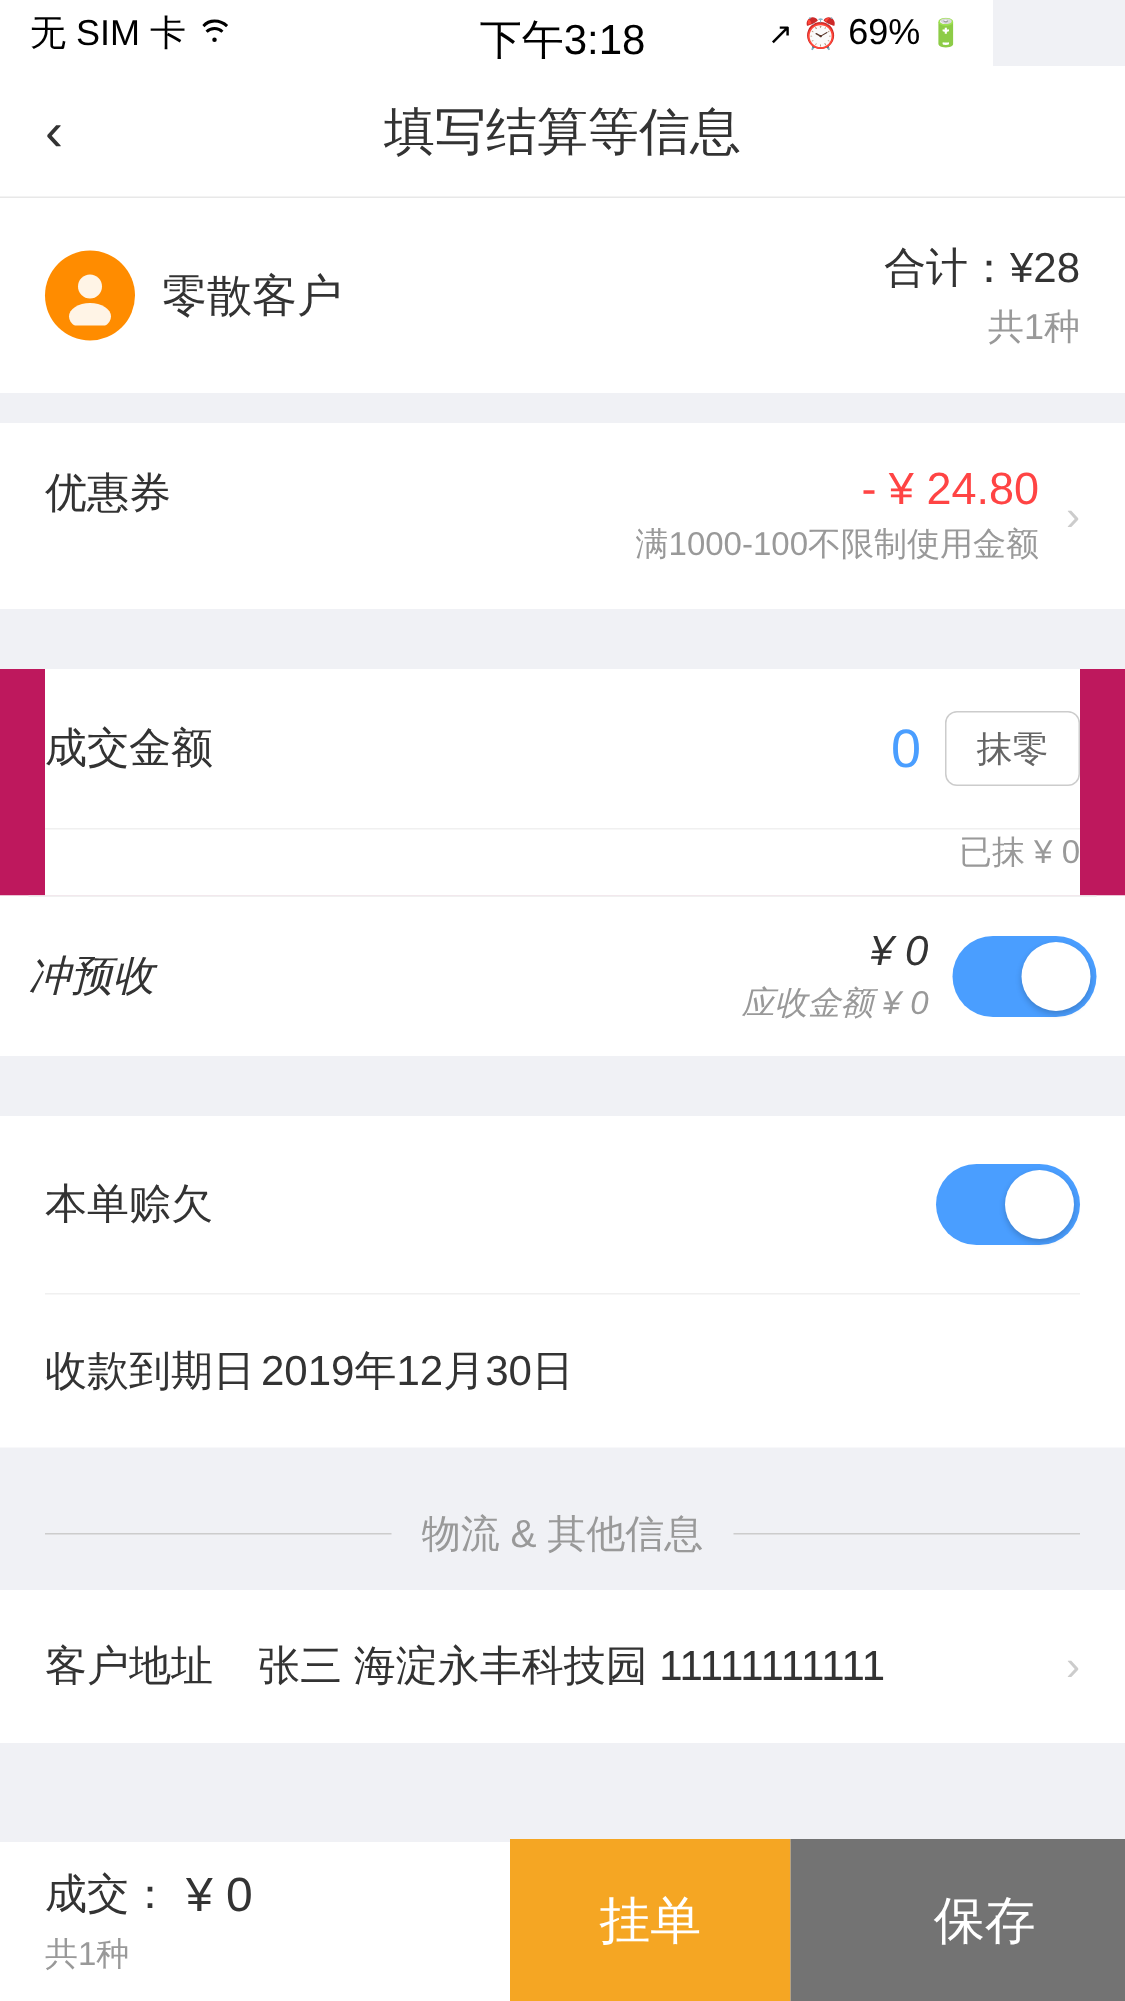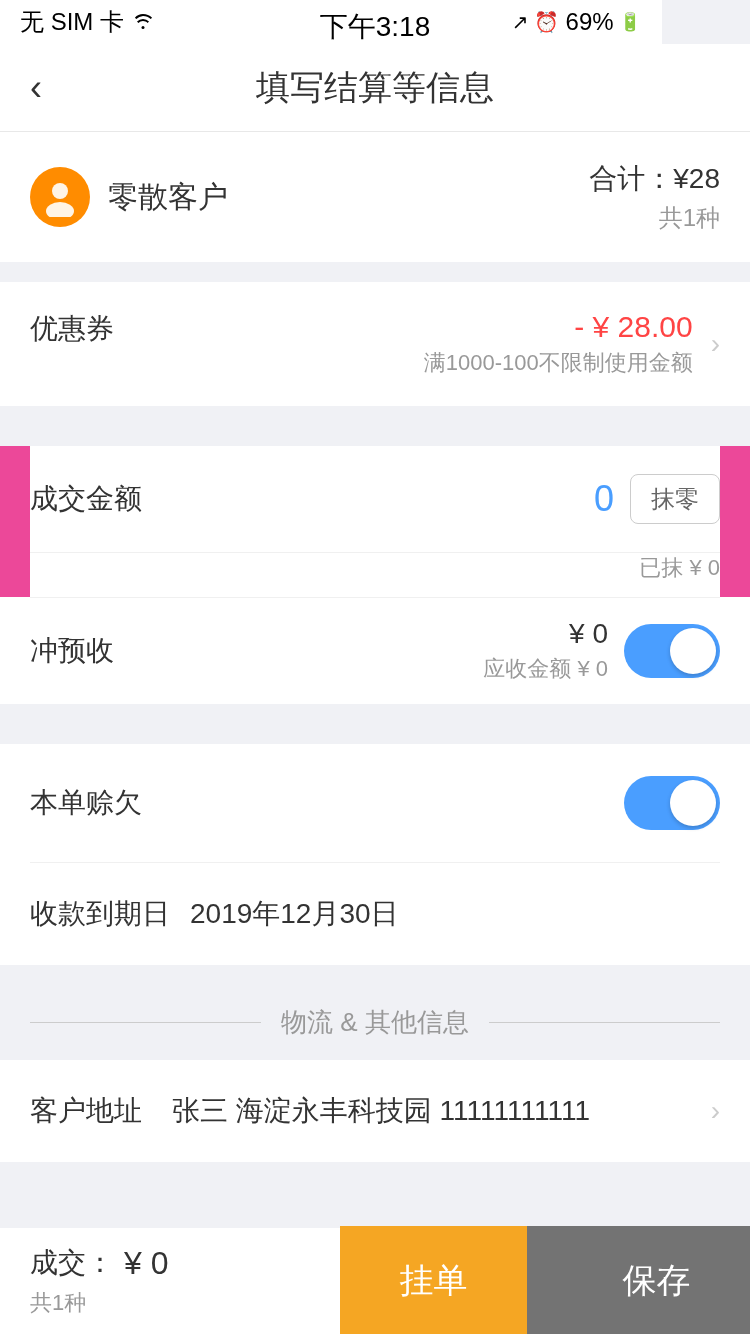--- a/index.html
+++ b/index.html
@@ -154,21 +154,21 @@
     }
 
     
     .gray-divider {
       height: 20px;
       background: #f0f1f5;
     }
 
     
     .transaction-section {
-      background: #ec4899;
+      background: #be185d;
       padding: 0 30px;
     }
     .transaction-row {
       display: flex;
       align-items: center;
       justify-content: space-between;
       padding: 28px 0;
       border-bottom: 1px solid #f0f0f0;
     }
     .transaction-amount-right {
@@ -193,21 +193,22 @@
     .already-rounded {
       font-size: 22px;
       color: #999;
       text-align: right;
       padding-bottom: 8px;
     }
 
     
     .prepay-section {
       background: #fff;
-      padding: 0 30px;
+      padding: 0 19px;
+      font-style: italic;
     }
     .prepay-row {
       display: flex;
       align-items: center;
       justify-content: space-between;
       padding: 20px 0;
     }
     .prepay-right {
       display: flex;
       align-items: center;
@@ -263,21 +264,21 @@
 
     
     .due-date-section {
       background: #fff;
       padding: 0 30px;
     }
     .due-date-row {
       display: flex;
       align-items: center;
       padding: 32px 0;
-      gap: 20px;
+      gap: 4px;
       border-top: 1px solid #f0f0f0;
     }
     .due-date-label {
       font-size: 28px;
       color: #333;
       white-space: nowrap;
     }
     .due-date-value {
       font-size: 28px;
       color: #333;
@@ -433,21 +434,21 @@
       <div class="total-count">共1种</div>
     </div>
   </div>
 </div>
 
 <div class="section">
   <div class="row-item" style="border-top: none;">
     <span class="row-label">优惠券</span>
     <div class="row-right">
       <div class="coupon-right">
-        <div class="coupon-discount">- ¥ 28.00</div>
+        <div class="coupon-discount">- ¥ 24.80</div>
         <div class="coupon-desc">满1000-100不限制使用金额</div>
       </div>
       <span class="chevron-icon">›</span>
     </div>
   </div>
 </div>
 
 <div class="gray-divider"></div>
 
 <div class="transaction-section">

